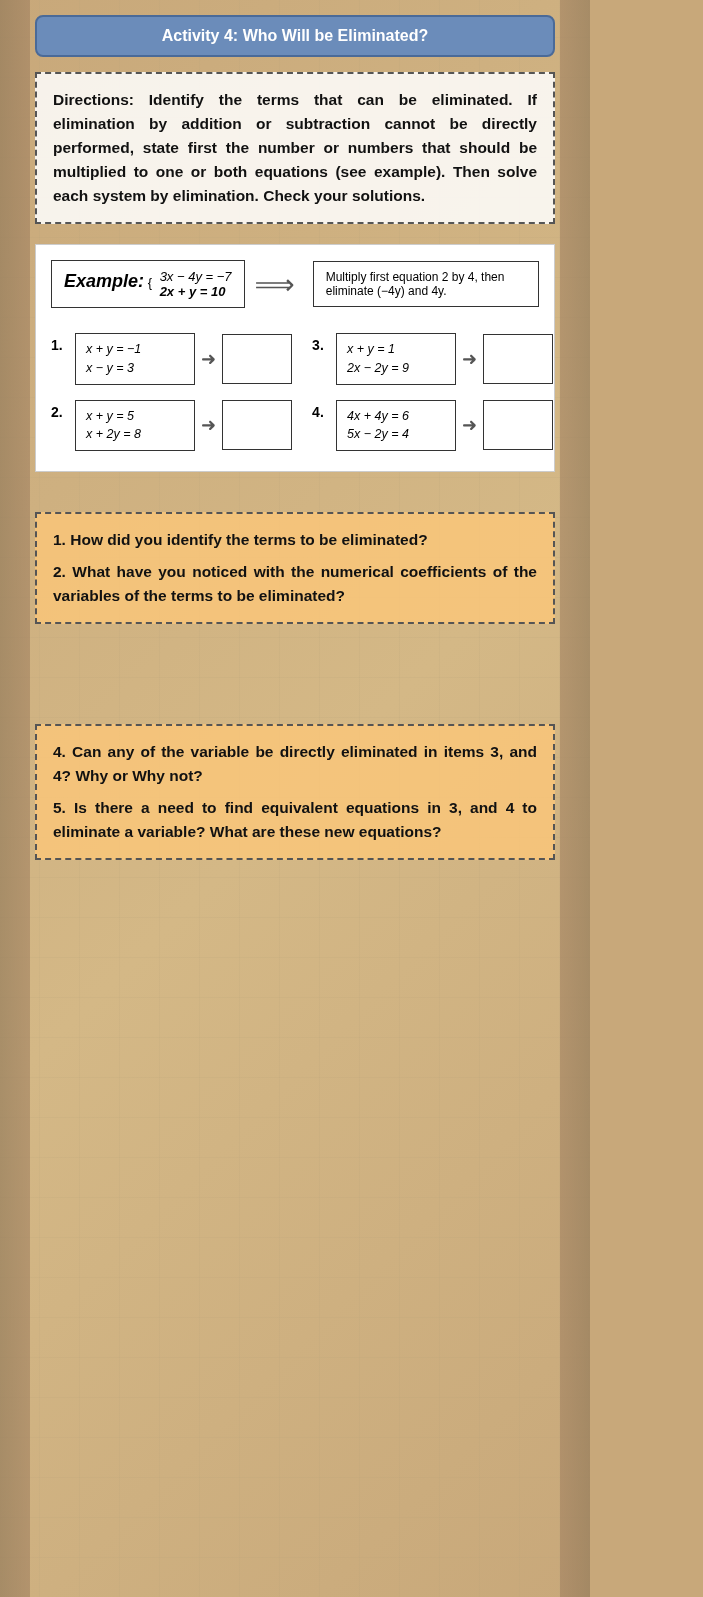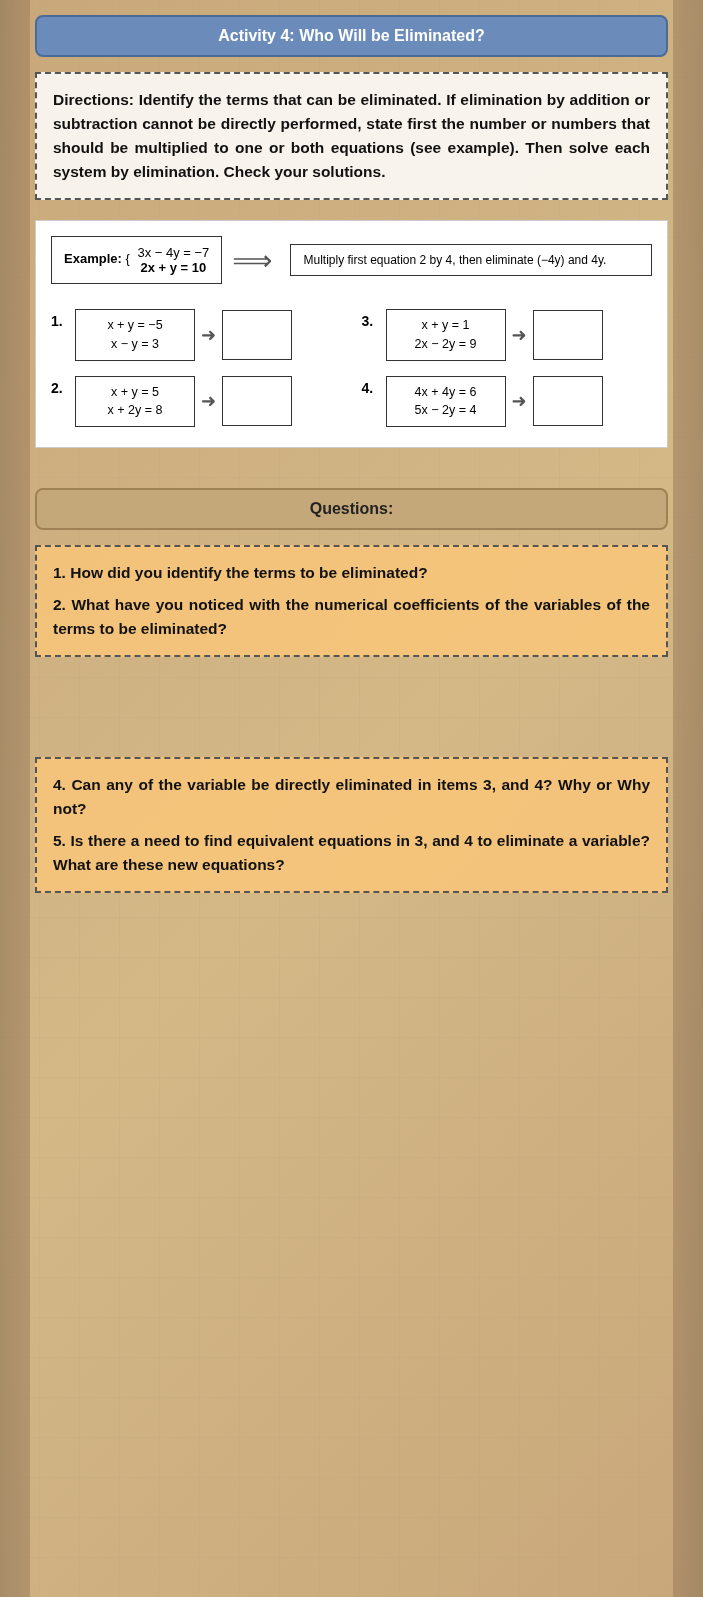--- a/index.html
+++ b/index.html
@@ -8,21 +8,21 @@
       width: 703px;
       min-height: 1597px;
       font-family: Arial, sans-serif;
       background: #c8a87a;
       position: relative;
       overflow-x: hidden;
     }
 
     
     .bg-wrapper {
-      width: 703px;
+      width: 590px;
       min-height: 1597px;
       background: 
         repeating-linear-gradient(0deg, transparent, transparent 39px, rgba(180,160,120,0.3) 40px),
         repeating-linear-gradient(90deg, transparent, transparent 39px, rgba(180,160,120,0.3) 40px),
         linear-gradient(135deg, #c8a87a 0%, #d4b886 50%, #c8a87a 100%);
       position: relative;
     }
 
     
     .ruler-left {
@@ -96,22 +96,23 @@
       margin-bottom: 25px;
     }
     .example-box {
       border: 1.5px solid #333;
       padding: 8px 12px;
       background: white;
       font-size: 13px;
       min-width: 160px;
     }
     .example-label {
-      font-weight: bold;
-      font-size: 13px;
+      font-style: italic;
+      font-weight: bold;
+      font-size: 18px;
     }
     .arrow-right {
       font-size: 28px;
       color: #555;
       flex-shrink: 0;
     }
     .example-result-box {
       border: 1.5px solid #333;
       padding: 8px 12px;
       background: white;
@@ -197,21 +198,21 @@
       margin-bottom: 0;
     }
 
     
     .section-gap {
       height: 20px;
     }
 
     
     .math {
-      text-align: center;
+      font-style: italic;
     }
   </style>
 </head>
 <body>
 
 <div class="bg-wrapper">
   <div class="ruler-left"></div>
   <div class="ruler-right"></div>
 
   <div class="content-area">
@@ -239,21 +240,21 @@
         <div class="example-result-box">
           <span>Multiply first equation 2 by 4, then eliminate (−4y) and 4y.</span>
         </div>
       </div>
 
       <div class="problems-grid">
 
         <div class="problem-row">
           <span class="problem-number">1.</span>
           <div class="problem-equation-box">
-            <div class="eq-line math">x + y  = −5</div>
+            <div class="eq-line math">x + y  = −1</div>
             <div class="eq-line math">x − y = 3</div>
           </div>
           <div class="small-arrow">➜</div>
           <div class="answer-box"></div>
         </div>
 
         <div class="problem-row">
           <span class="problem-number">3.</span>
           <div class="problem-equation-box">
             <div class="eq-line math">x + y = 1</div>
@@ -281,23 +282,20 @@
           </div>
           <div class="small-arrow">➜</div>
           <div class="answer-box"></div>
         </div>
 
       </div>
     </div>
 
     <div class="section-gap"></div>
 
-    <div class="questions-title-box">
-      <span>Questions:</span>
-    </div>
 
     <div class="questions-box">
       <div class="q-item">1.  How did you identify the terms to be eliminated?</div>
       <div class="q-item">2.  What have you noticed with the numerical coefficients of the variables of the terms to be eliminated?</div>
     </div>
 
     <div class="section-gap"></div>
     <div style="height:60px;"></div>
 
     <div class="questions-box">

